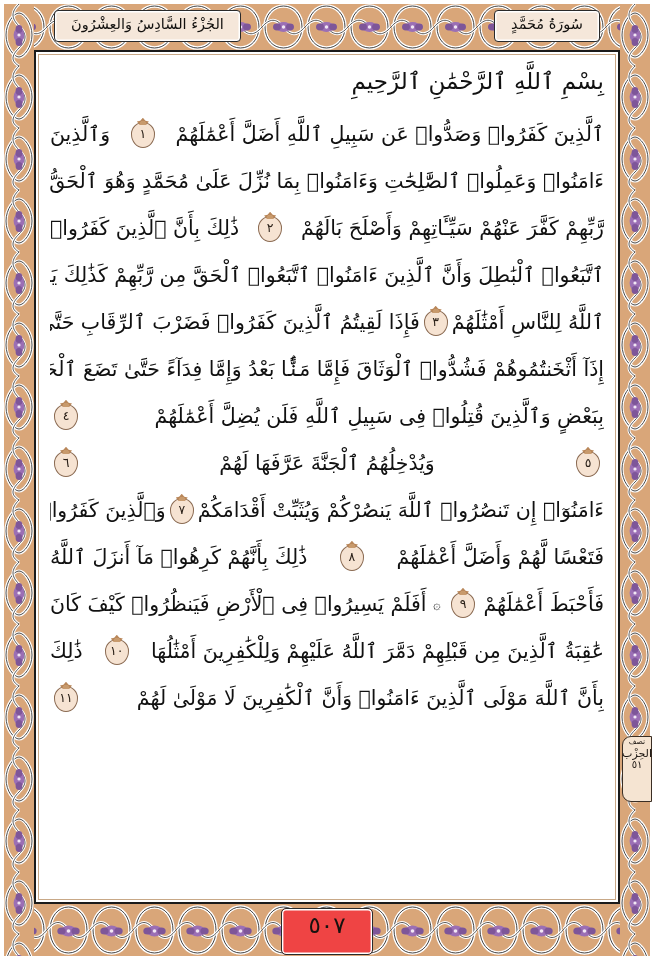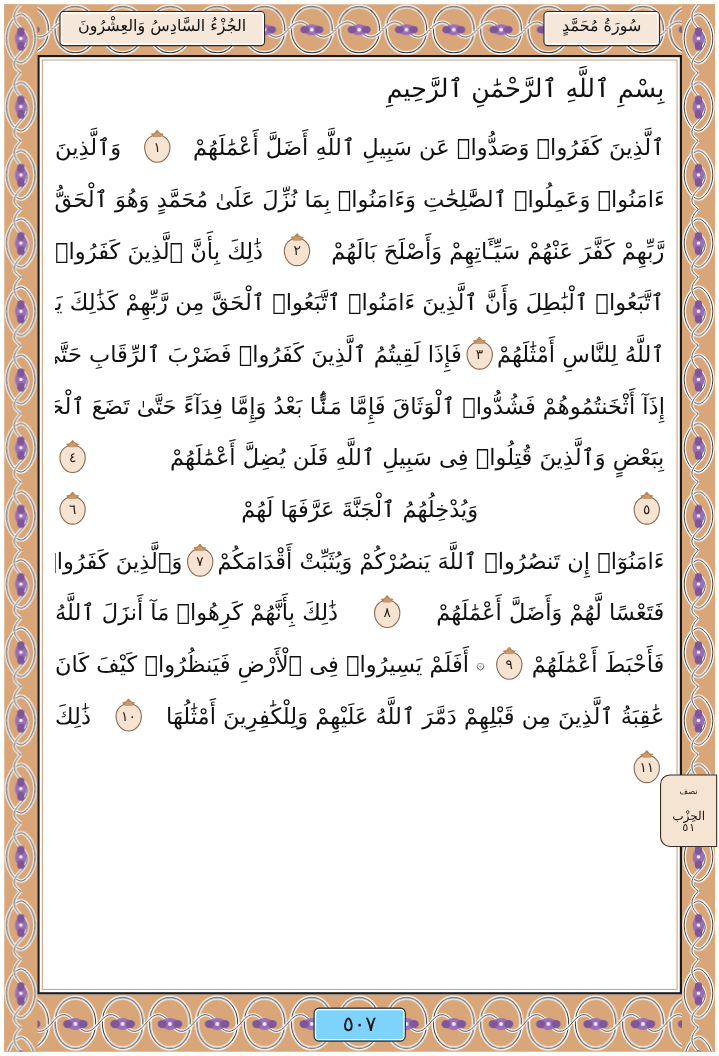--- a/index.html
+++ b/index.html
@@ -169,56 +169,55 @@
     font-size: 13px;
     color: #222;
     margin: 0 2px;
     vertical-align: middle;
   }
 
   
   .hizb-marker {
     position: absolute;
     right: 2px;
-    top: 704px;
-    width: 52px;
+    top: 736px;
+    width: 30px;
     height: 66px;
     background: #f5e4d2;
     border: 1.4px solid #3a2e24;
     border-radius: 9px 0 0 9px;
     display: flex;
     flex-direction: column;
     align-items: center;
-    justify-content: center;
     z-index: 7;
     direction: rtl;
     line-height: 1.05;
     padding-top: 1px;
   }
   .hizb-marker .l1 { font-size: 7.5px;  color: #1a1410; }
-  .hizb-marker .l2 { font-size: 11px;   color: #1a1410; margin-top: 13px; }
-  .hizb-marker .l3 { font-size: 10px;   color: #1a1410; margin-top: 1px; font-family: Liberation Mono, monospace; }
+  .hizb-marker .l2 { font-size: 11px;   color: #1a1410; margin-top: 2px; }
+  .hizb-marker .l3 { font-size: 10px;   color: #1a1410; margin-top: 1px; }
 
   
   .pageno-zone {
     position: absolute;
     left: 0; right: 0; bottom: 6px;
     height: 46px;
     display: flex;
     align-items: center;
     justify-content: center;
     z-index: 8;
     pointer-events: none;
   }
   .pageno {
-    background: #7dd3fc;
+    background: #ef4444;
     border: 1.6px solid #2a2a2a;
     border-radius: 5px;
-    padding: 3px 26px 4px;
-    font-size: 19px;
+    padding: 3px 26px 16px;
+    font-size: 23px;
     color: #16120f;
     box-shadow: inset 0 0 0 1.4px #ffffff;
     direction: rtl;
     pointer-events: auto;
   }
 </style>
 </head>
 <body>
 
 <div id="page">
@@ -395,20 +394,21 @@
         <div class="quran-line">
           <span class="seg">عَٰقِبَةُ ٱلَّذِينَ مِن قَبْلِهِمْ دَمَّرَ ٱللَّهُ عَلَيْهِمْ وَلِلْكَٰفِرِينَ أَمْثَٰلُهَا</span>
           <span class="ayah-mark">
             <span class="disc"></span>
             <span class="crown"></span>
             <span class="num">١٠</span>
           </span>
           <span class="seg">ذَٰلِكَ</span>
         </div>
         <div class="quran-line">
+          <span class="seg">بِأَنَّ ٱللَّهَ مَوْلَى ٱلَّذِينَ ءَامَنُوا۟ وَأَنَّ ٱلْكَٰفِرِينَ لَا مَوْلَىٰ لَهُمْ</span>
           <span class="ayah-mark">
             <span class="disc"></span>
             <span class="crown"></span>
             <span class="num">١١</span>
           </span>
         </div>
       </div>
   </div>
 
   <div class="hizb-marker">

